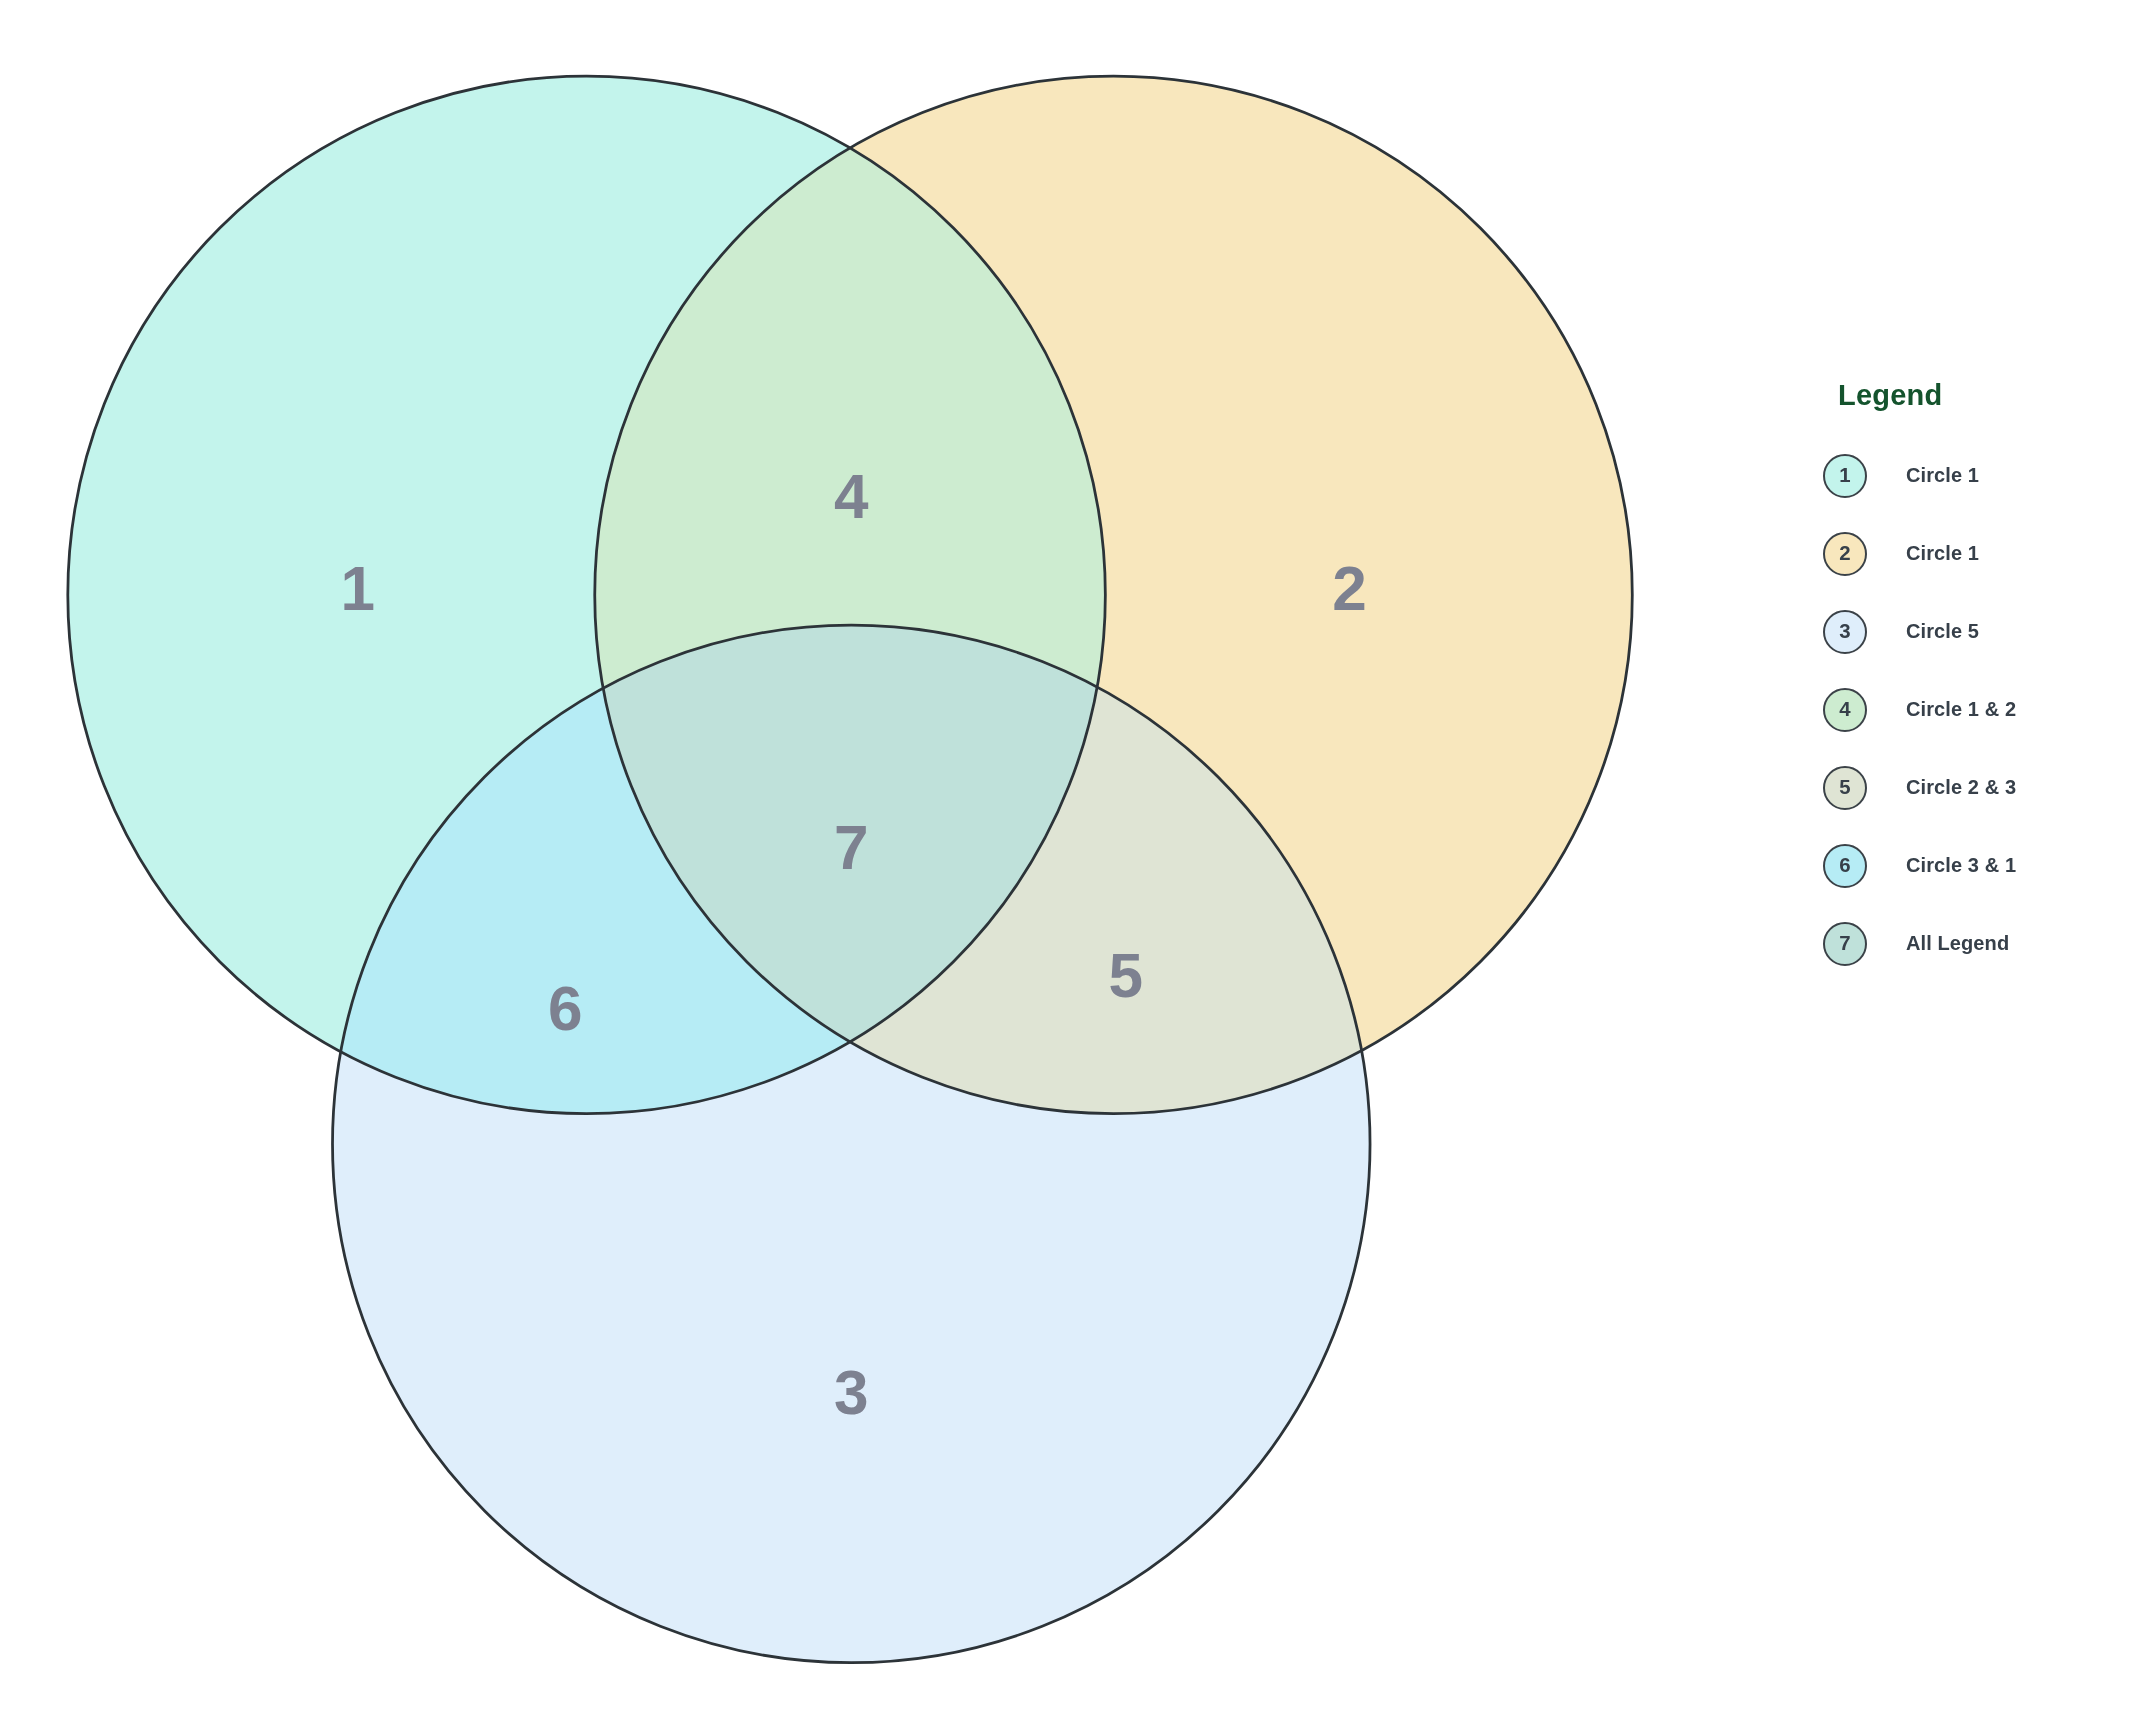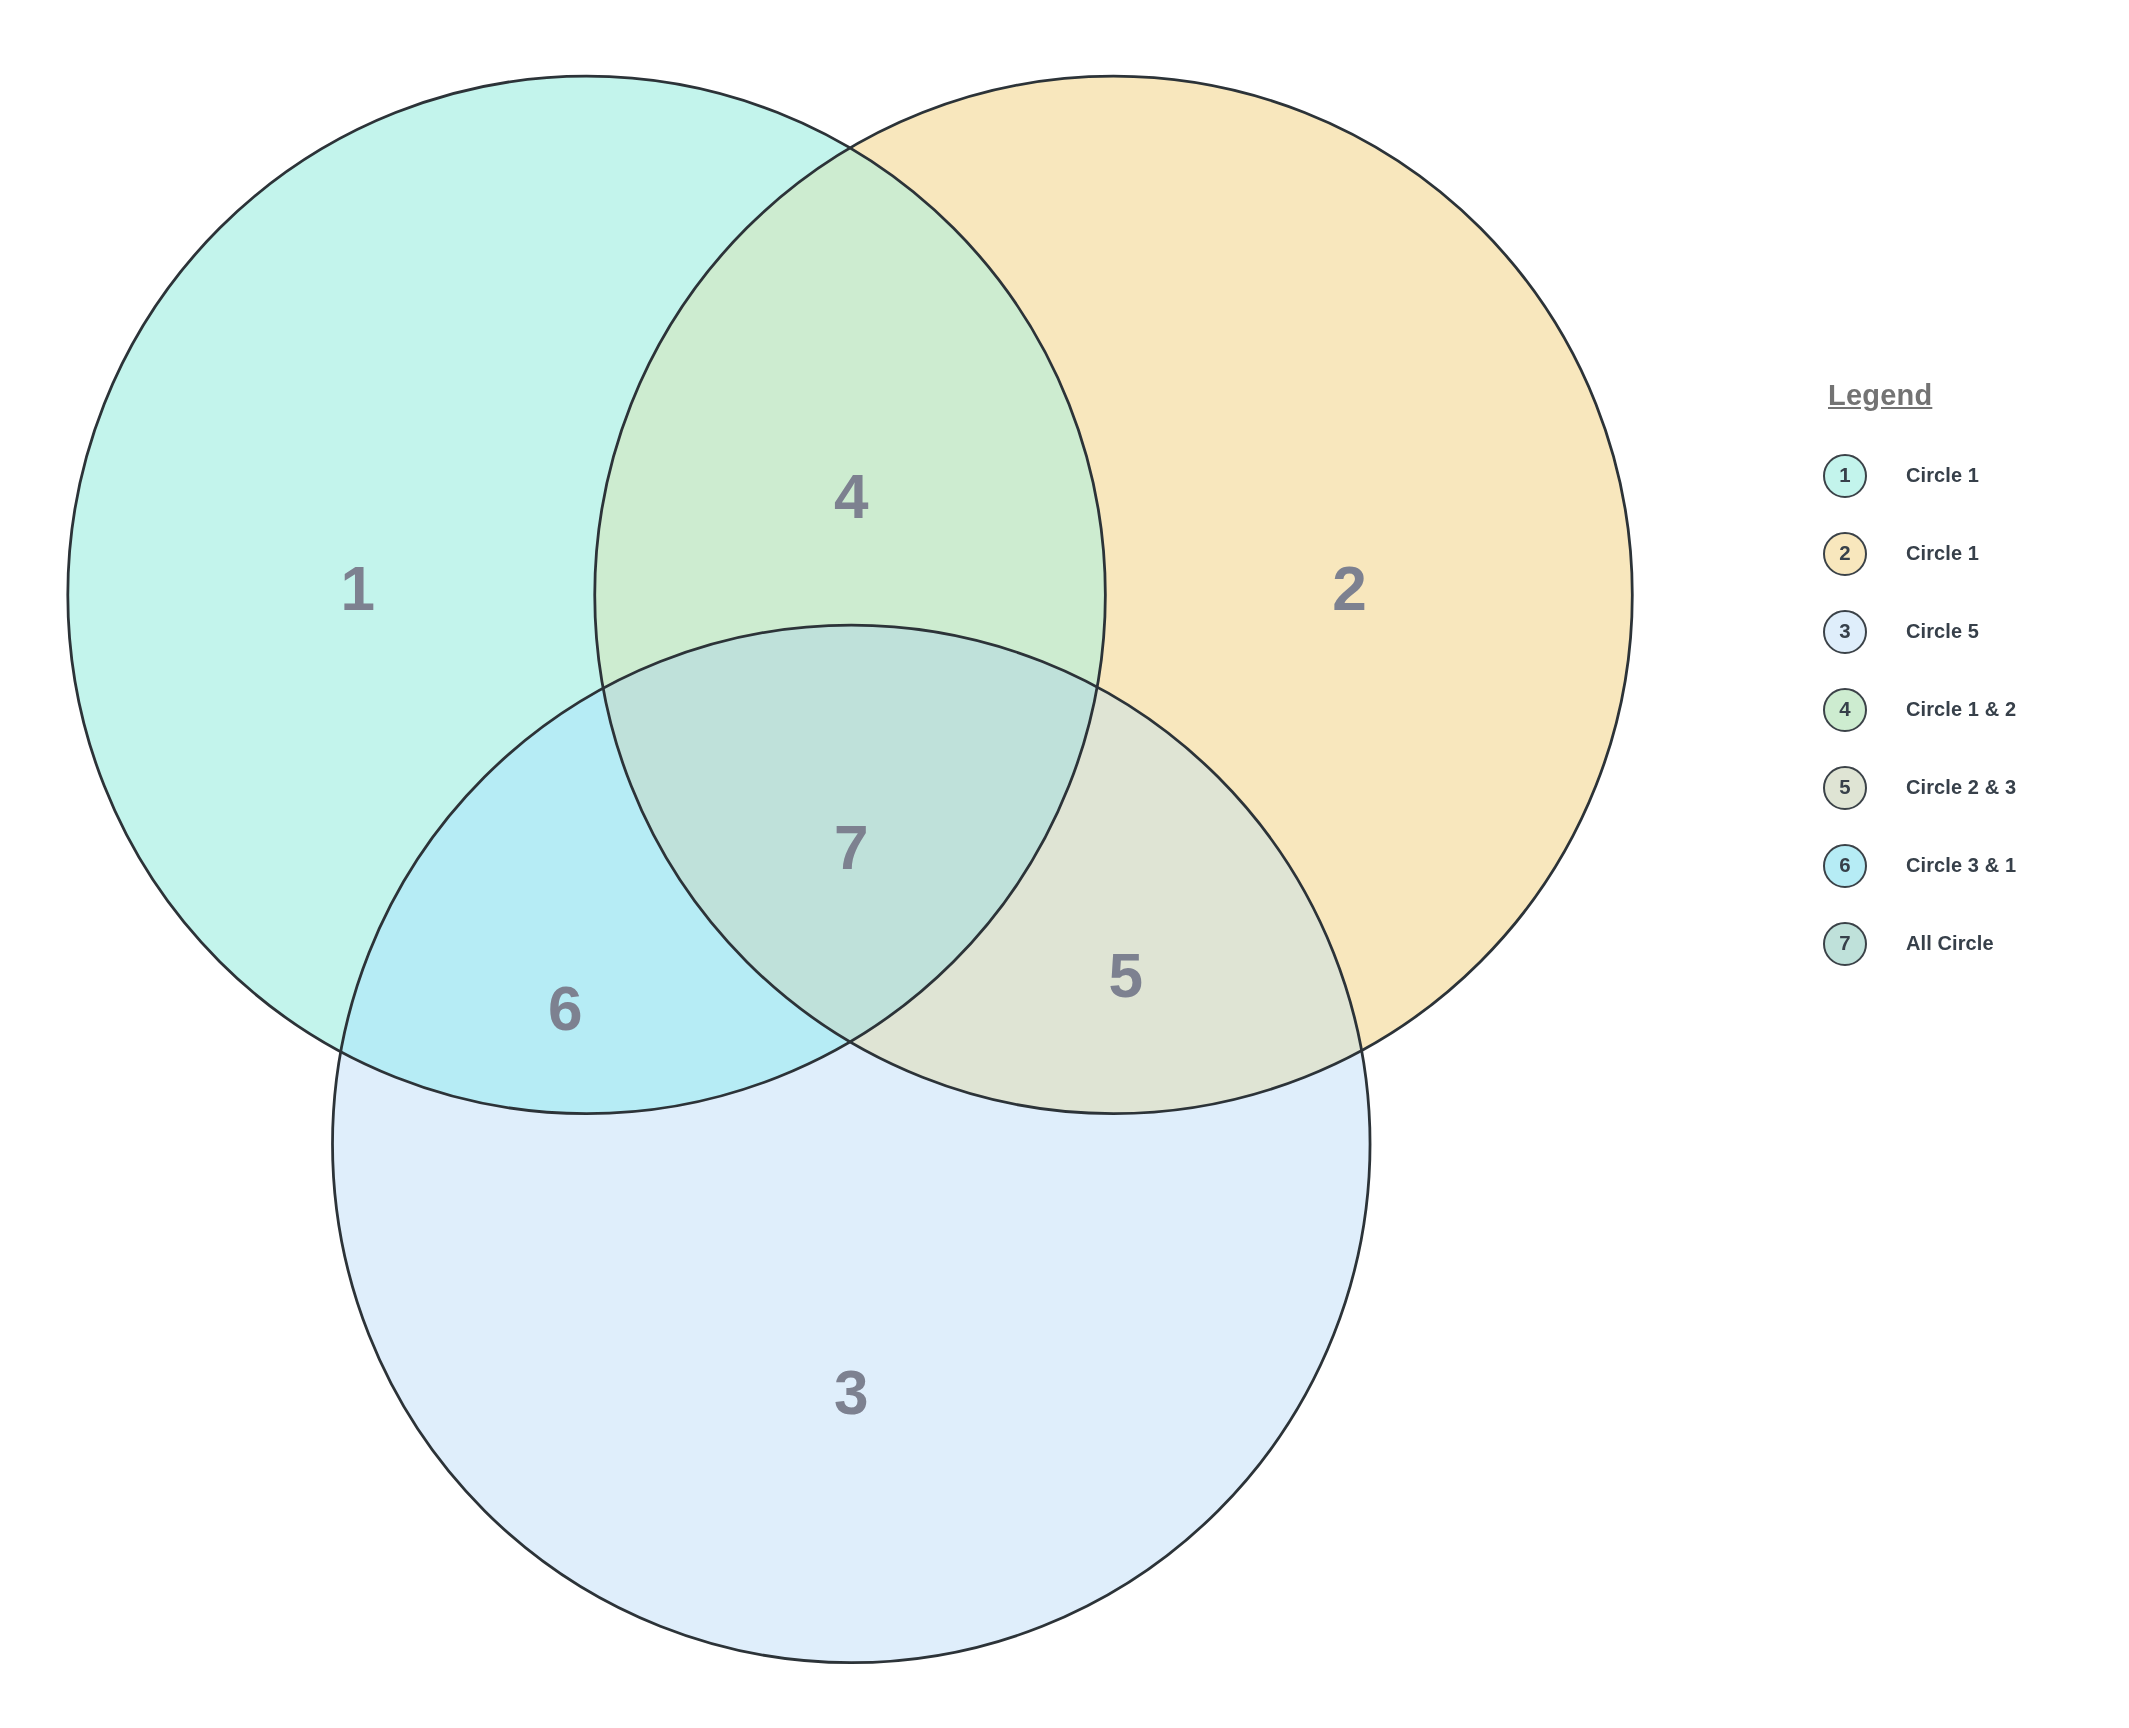--- a/index.html
+++ b/index.html
@@ -45,25 +45,24 @@
   #legend {
     position: absolute;
     left: 1823px;
     top: 381px;
     width: 294px;
   }
   #legend-title {
     font-family: "Liberation Sans", sans-serif;
     font-weight: bold;
     font-size: 29px;
-    color: #737373;
+    color: #14532d;
     letter-spacing: 0.2px;
-    margin: 0 0 42px 5px;
+    margin: 0 0 42px 15px;
     line-height: 1;
-    text-decoration: underline;
   }
   .legend-item {
     display: flex;
     align-items: center;
     height: 47px;
     margin-bottom: 31px;
   }
   .legend-item:last-child { margin-bottom: 0; }
   .legend-swatch {
     position: relative;
@@ -171,19 +170,19 @@
         <div class="legend-item">
           <div class="legend-swatch" style="background: rgb(223, 228, 212);">5</div>
           <div class="legend-label">Circle 2 &amp; 3</div>
         </div>
         <div class="legend-item">
           <div class="legend-swatch" style="background: rgb(182, 236, 245);">6</div>
           <div class="legend-label">Circle 3 &amp; 1</div>
         </div>
         <div class="legend-item">
           <div class="legend-swatch" style="background: rgb(191, 225, 218);">7</div>
-          <div class="legend-label">All Circle</div>
+          <div class="legend-label">All Legend</div>
         </div>
       </div>
   </div>
 
 </div>
 
 
 </body></html>

